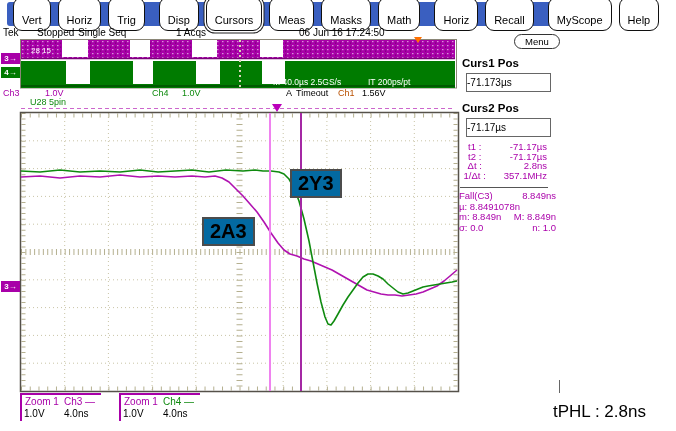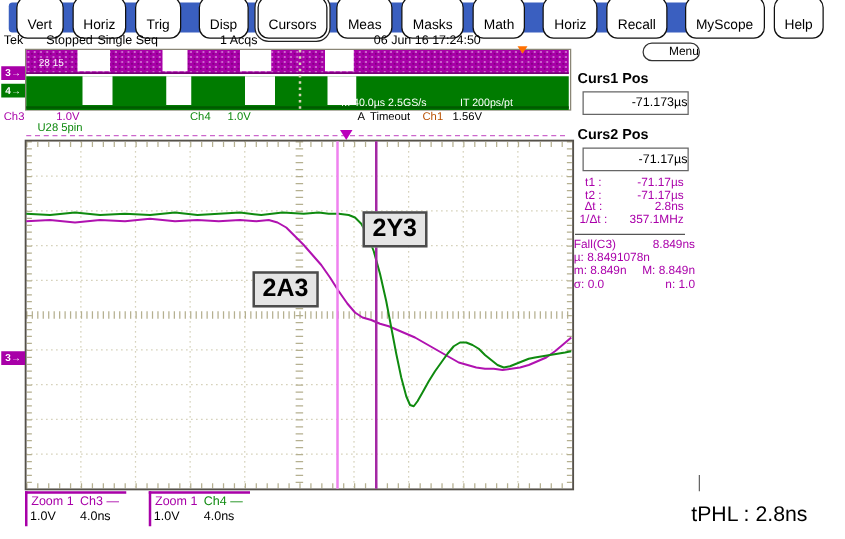--- a/index.html
+++ b/index.html
@@ -22,29 +22,29 @@
           text-align:center;font-weight:bold}
 
   
   .ovtxt{position:absolute;font-size:9px;white-space:nowrap}
   .wtxt{color:#fff}
   .mag{color:#a800a8}
   .grn{color:#0f8a0f}
   .org{color:#b85000}
 
   
-  .tracelabel{position:absolute;border:2px solid #4c4c4c;background:#e5e5e5;font-weight:bold;
+  .tracelabel{position:absolute;border:2px solid #4c4c4c;background:#0369a1;font-weight:bold;
               font-size:20px;line-height:25px;padding:0 6px;color:#000}
 
   
   #menu-btn{position:absolute;left:514px;top:34px;width:46px;height:15px;border:1.5px solid #333;
-            border-radius:8px;background:#fff;font-size:9.5px;line-height:12px;text-align:right;cursor:pointer;padding:0}
+            border-radius:8px;background:#fff;font-size:9.5px;line-height:12px;text-align:center;cursor:pointer;padding:0}
   .curshead{position:absolute;left:462px;width:88px;text-align:left;font-weight:bold;font-size:11.5px}
   .cursbox{position:absolute;left:466px;width:83px;height:17px;border:1.5px solid #666;background:#fff;
-           font-size:10px;line-height:17px;text-align:right}
+           font-size:10px;line-height:17px;text-align:left}
   #cursor-stats{position:absolute;left:455px;top:142px;width:92px;font-size:9.5px;color:#aa00aa;line-height:9.6px}
   .statrow{display:flex}
   .statrow .sl{width:42px;text-align:center;white-space:pre}
   .statrow .sv{flex:1;text-align:right}
   #meas-sep{position:absolute;left:460px;top:187px;width:88px;height:1px;background:#555}
   #meas{position:absolute;left:459px;top:191px;width:97px;font-size:9.5px;color:#aa00aa;line-height:10.5px}
   .measrow{display:flex;justify-content:space-between}
 
   
   .zbox{position:absolute;top:393px;width:79px;height:26px;border-top:2px solid #a800a8;

